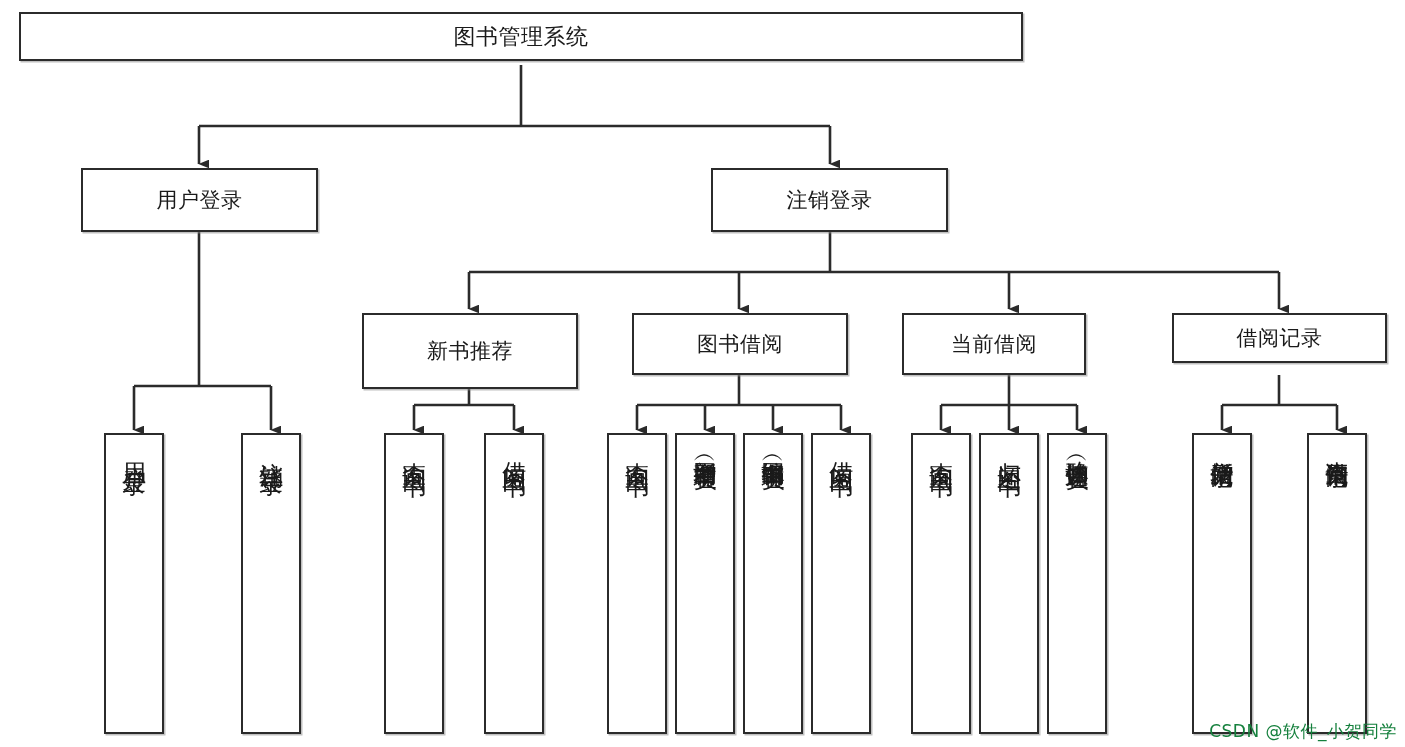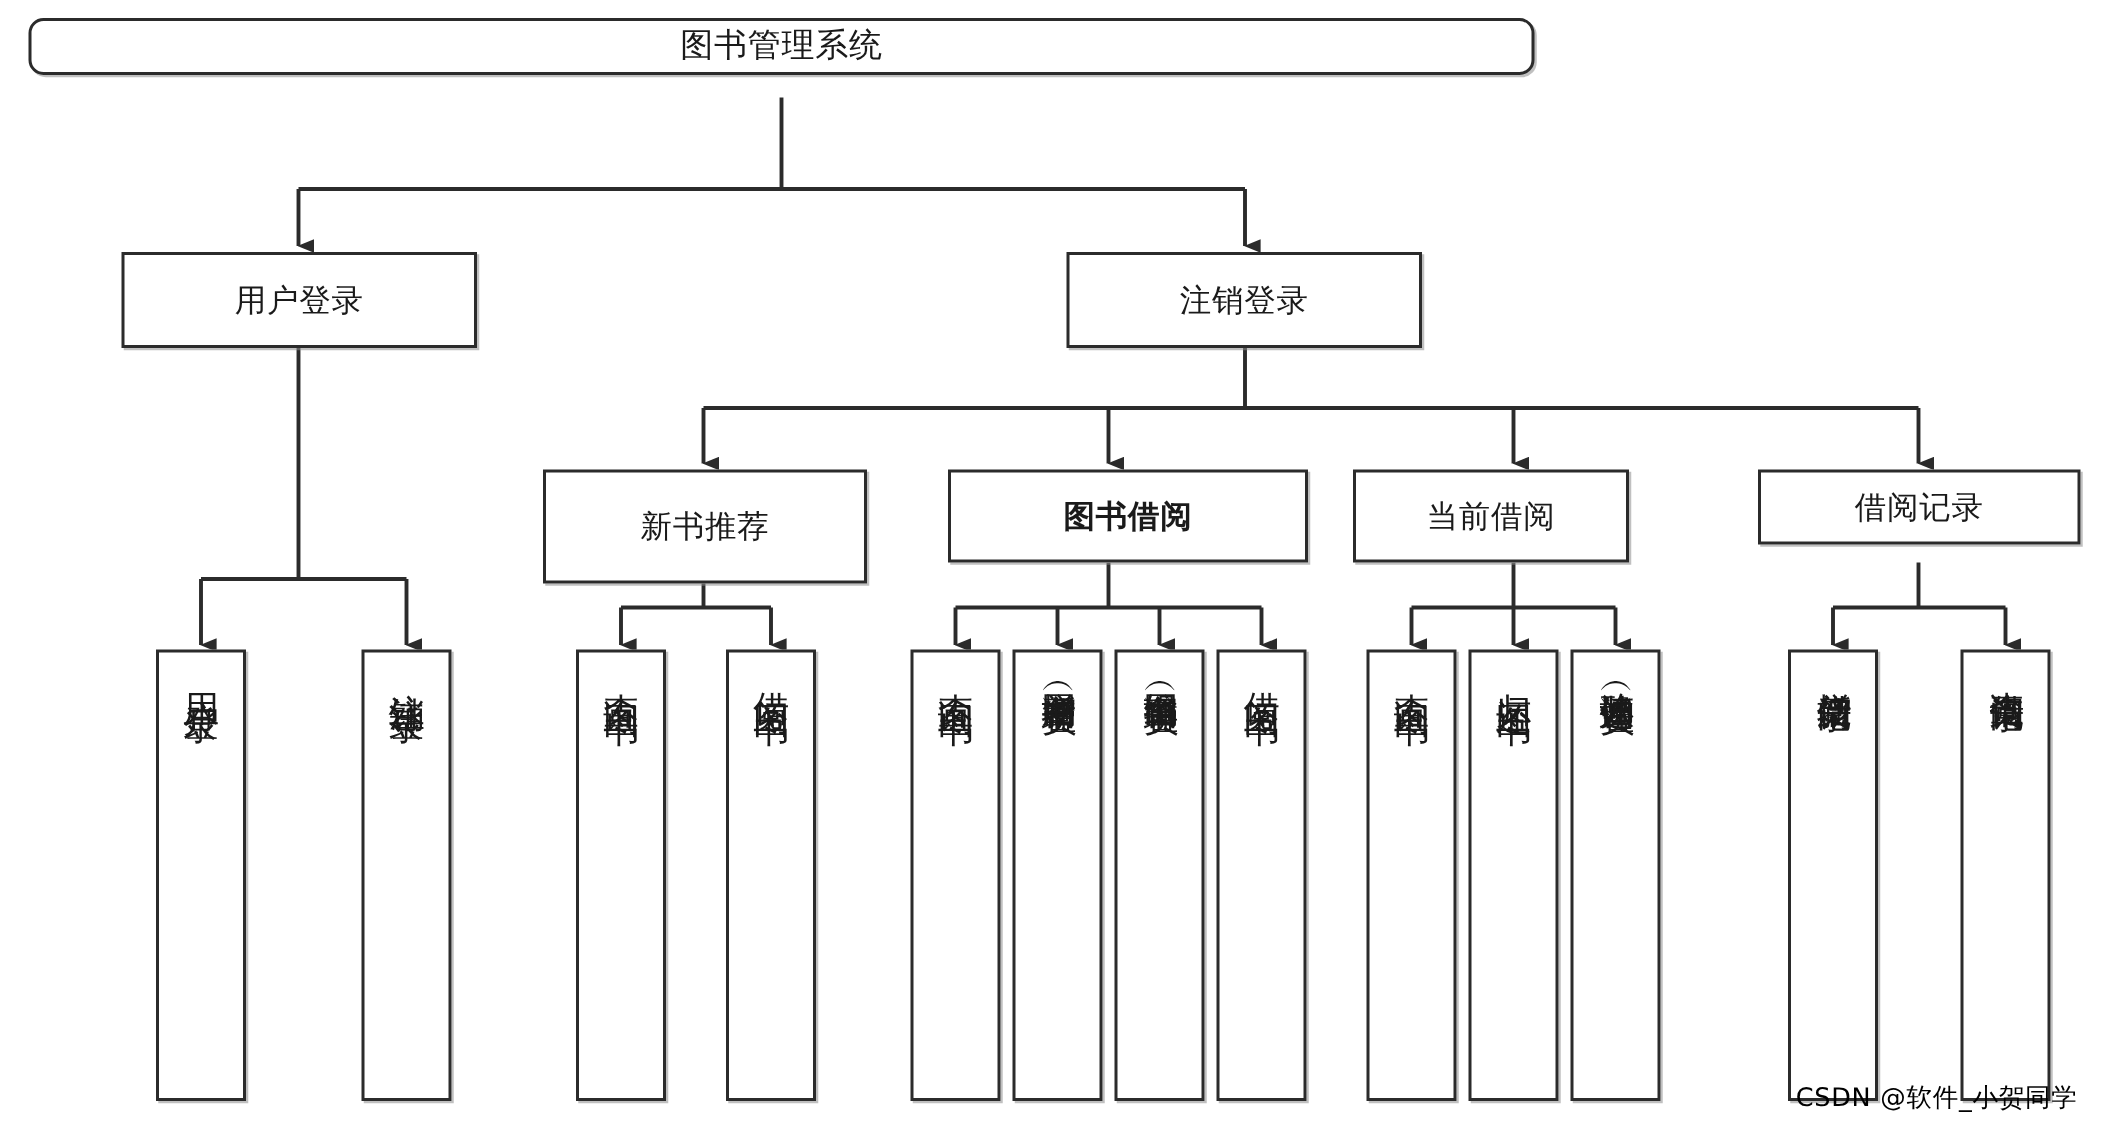--- a/index.html
+++ b/index.html
@@ -14,22 +14,22 @@
   .node span{color:#1a1a1a;line-height:1.18;text-align:center;}
 
   .node.h span{font-size:21px;letter-spacing:.5px;}
   .node.root span{font-size:22px;}
 
   .node.v{padding:8px 0;align-items:flex-start;}
   .node.v span{writing-mode:vertical-rl;text-orientation:upright;
                font-size:24px;letter-spacing:4px;white-space:nowrap;}
   .node.v.tight span{letter-spacing:1px;font-size:23px;}
 
-  #watermark{position:absolute;right:20px;bottom:4px;font-size:17px;
-             color:#000000;letter-spacing:.5px;white-space:nowrap;}
+  #watermark{position:absolute;right:8px;bottom:4px;font-size:17px;
+             color:#15803d;letter-spacing:.5px;white-space:nowrap;}
 </style>
 </head>
 <body>
 
 <div id="stage">
 
   <svg id="wires" viewBox="0 0 1405 747" xmlns="http://www.w3.org/2000/svg">
     <defs>
       <marker id="ah" markerWidth="9" markerHeight="11" refX="4.5" refY="10.4" orient="auto" markerUnits="userSpaceOnUse">
         <path d="M0,0 L9,0 L4.5,11 Z" fill="#2b2b2b"></path>
@@ -72,35 +72,35 @@
       <path d="M1009,405 L1009,430" marker-end="url(#ah)"></path>
       <path d="M1077,405 L1077,430" marker-end="url(#ah)"></path>
 
       <path d="M1279,375 L1279,405"></path>
       <path d="M1222,405 L1337,405"></path>
       <path d="M1222,405 L1222,430" marker-end="url(#ah)"></path>
       <path d="M1337,405 L1337,430" marker-end="url(#ah)"></path>
     </g>
   </svg>
 
-  <div class="node h root" style="left:19px;top:12px;width:1004px;height:38px;border-radius:10px;">
+  <div class="node h root" style="left:19px;top:12px;width:1004px;height:49px;">
     <span>图书管理系统</span>
   </div>
 
   <div class="node h" style="left:81px;top:168px;width:237px;height:64px;">
     <span>用户登录</span>
   </div>
   <div class="node h" style="left:711px;top:168px;width:237px;height:64px;">
     <span>注销登录</span>
   </div>
 
   <div class="node h" style="left:362px;top:313px;width:216px;height:76px;">
     <span>新书推荐</span>
   </div>
-  <div class="node h" style="left:632px;top:313px;width:240px;height:62px;font-weight:bold;">
+  <div class="node h" style="left:632px;top:313px;width:216px;height:62px;">
     <span>图书借阅</span>
   </div>
   <div class="node h" style="left:902px;top:313px;width:184px;height:62px;">
     <span>当前借阅</span>
   </div>
   <div class="node h" style="left:1172px;top:313px;width:215px;height:50px;">
     <span>借阅记录</span>
   </div>
 
   <div class="node v" style="left:104px;top:433px;width:60px;height:301px;">

